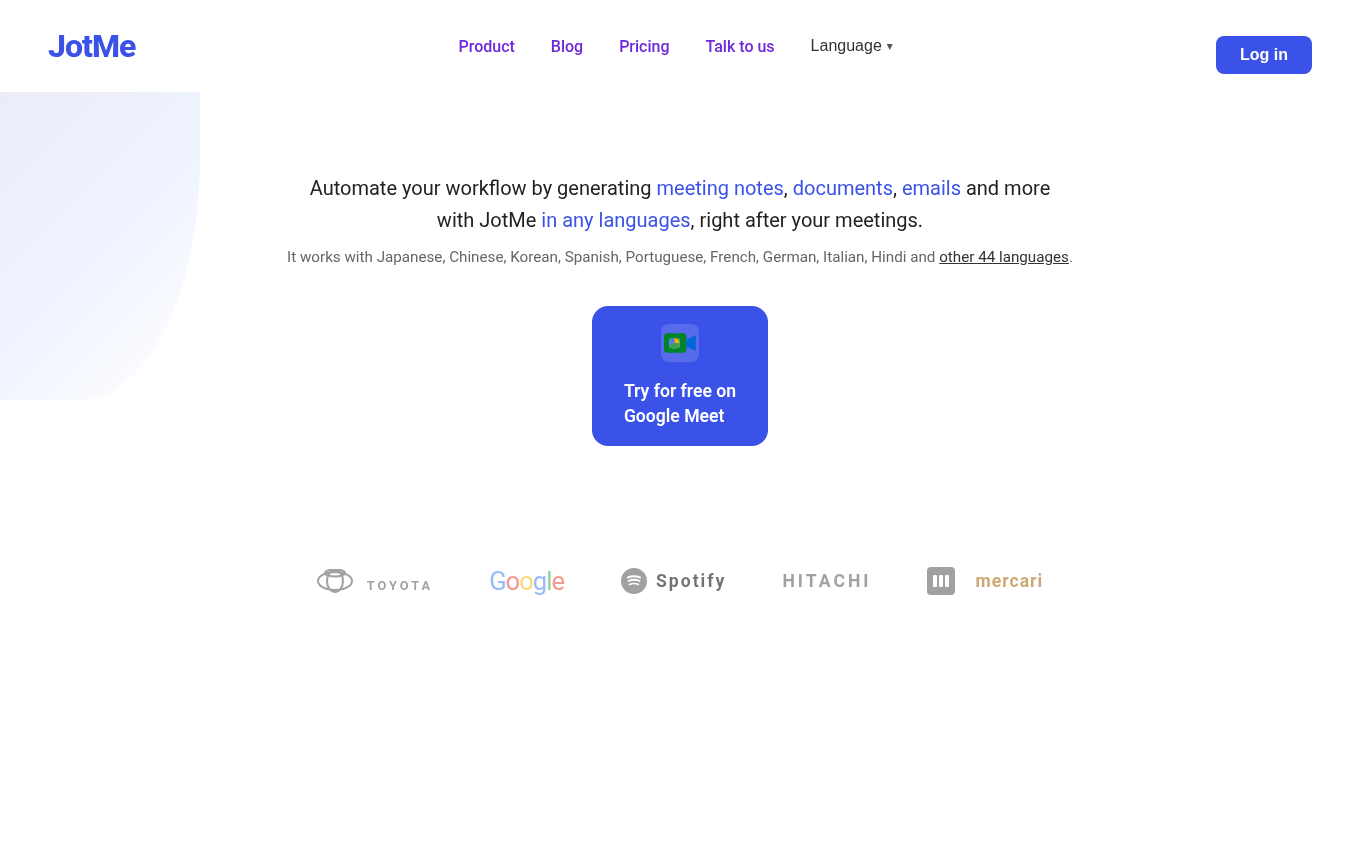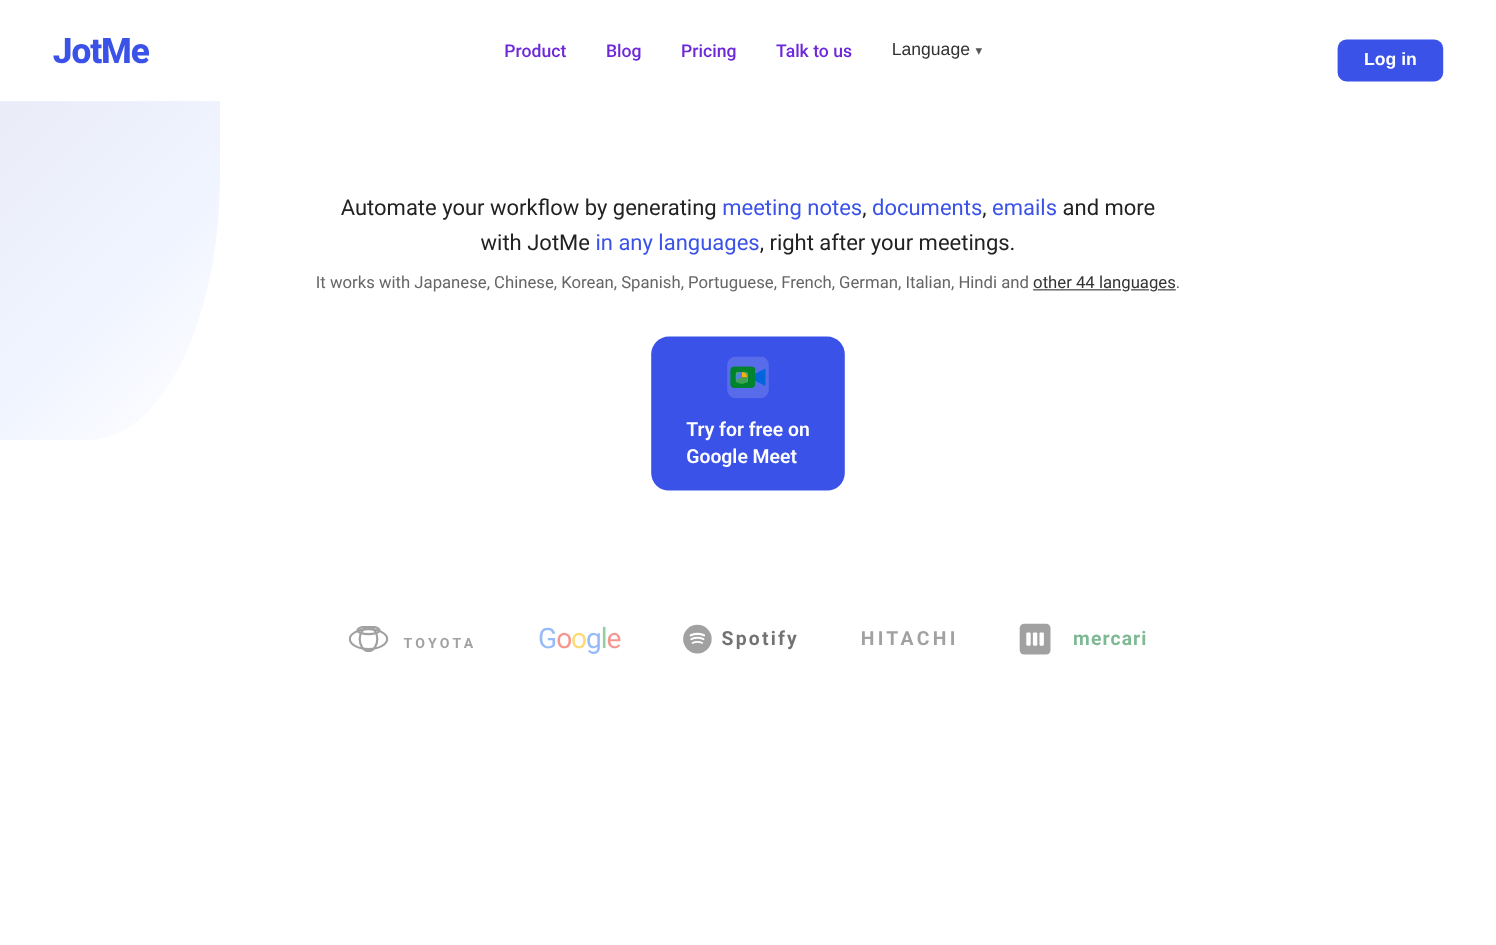--- a/index.html
+++ b/index.html
@@ -187,21 +187,21 @@
       letter-spacing: 3px;
       color: #555;
       text-transform: uppercase;
     }
     .logo-mercari {
       display: flex;
       align-items: center;
       gap: 20px;
       font-size: 1.1rem;
       font-weight: 700;
-      color: #15803d;
+      color: #a16207;
       letter-spacing: 1px;
       text-align: center;
     }
     .mercari-icon {
       width: 28px;
       height: 28px;
       background: #555;
       border-radius: 4px;
       display: flex;
       align-items: center;

